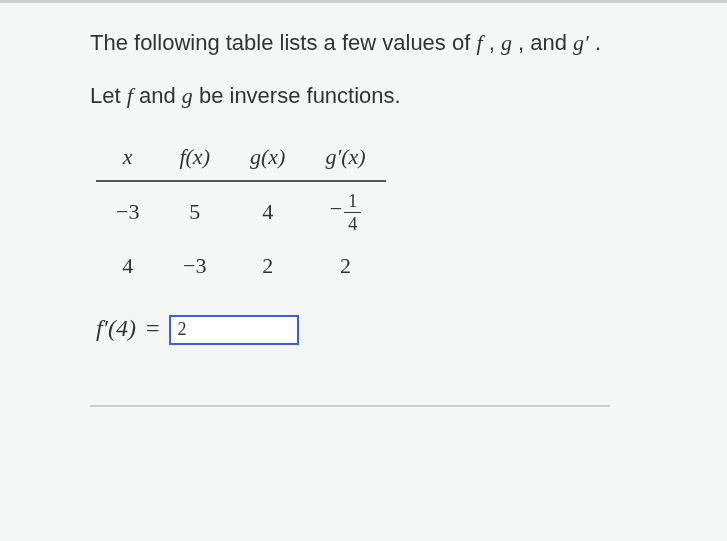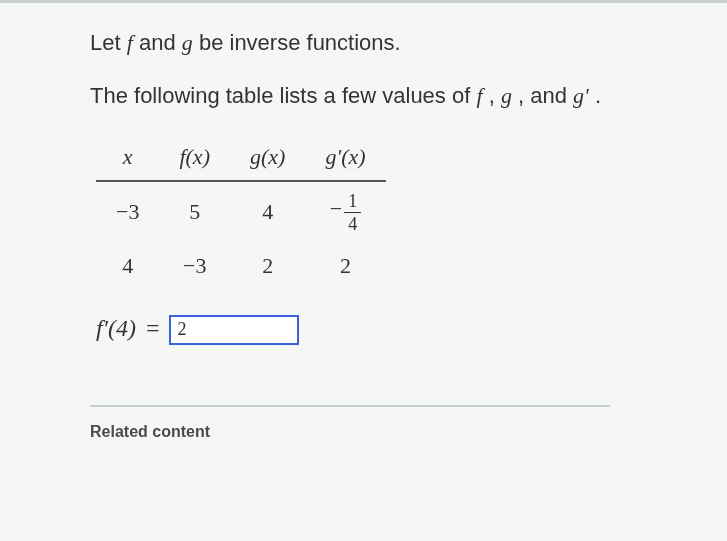--- a/index.html
+++ b/index.html
@@ -89,35 +89,35 @@
     background:#c9cfcd;
   }
 </style>
 </head>
 <body>
 <div class="top-border"></div>
 
 <div class="content">
 
   <p class="intro-line">
-    <span>Let </span>
-    <span class="math-ital">f</span>
-    <span> and </span>
-    <span class="math-ital">g</span>
-    <span> be inverse functions.</span>
-  </p>
-
-  <p class="intro-line">
     <span>The following table lists a few values of </span>
     <span class="math-ital">f</span>
     <span>, </span>
     <span class="math-ital">g</span>
     <span>, and </span>
     <span class="math-ital">g′</span>
     <span>.</span>
+  </p>
+
+  <p class="intro-line">
+    <span>Let </span>
+    <span class="math-ital">f</span>
+    <span> and </span>
+    <span class="math-ital">g</span>
+    <span> be inverse functions.</span>
   </p>
 
   <div class="table-wrap">
     <table class="tbl">
       <thead>
         <tr>
           <th>x</th>
           <th>f(x)</th>
           <th>g(x)</th>
           <th>g′(x)</th>
@@ -144,15 +144,14 @@
 
   <div class="answer-row">
     <span>
       <span class="math-ital">f</span><span>′</span><span>(4)</span>
     </span>
     <span class="eq">=</span>
     <input class="answer-input" type="text" value="2" style="">
   </div>
 
   <div class="divider"></div>
-  <div class="related">Related content</div>
 
 </div>
 
 </body></html>

